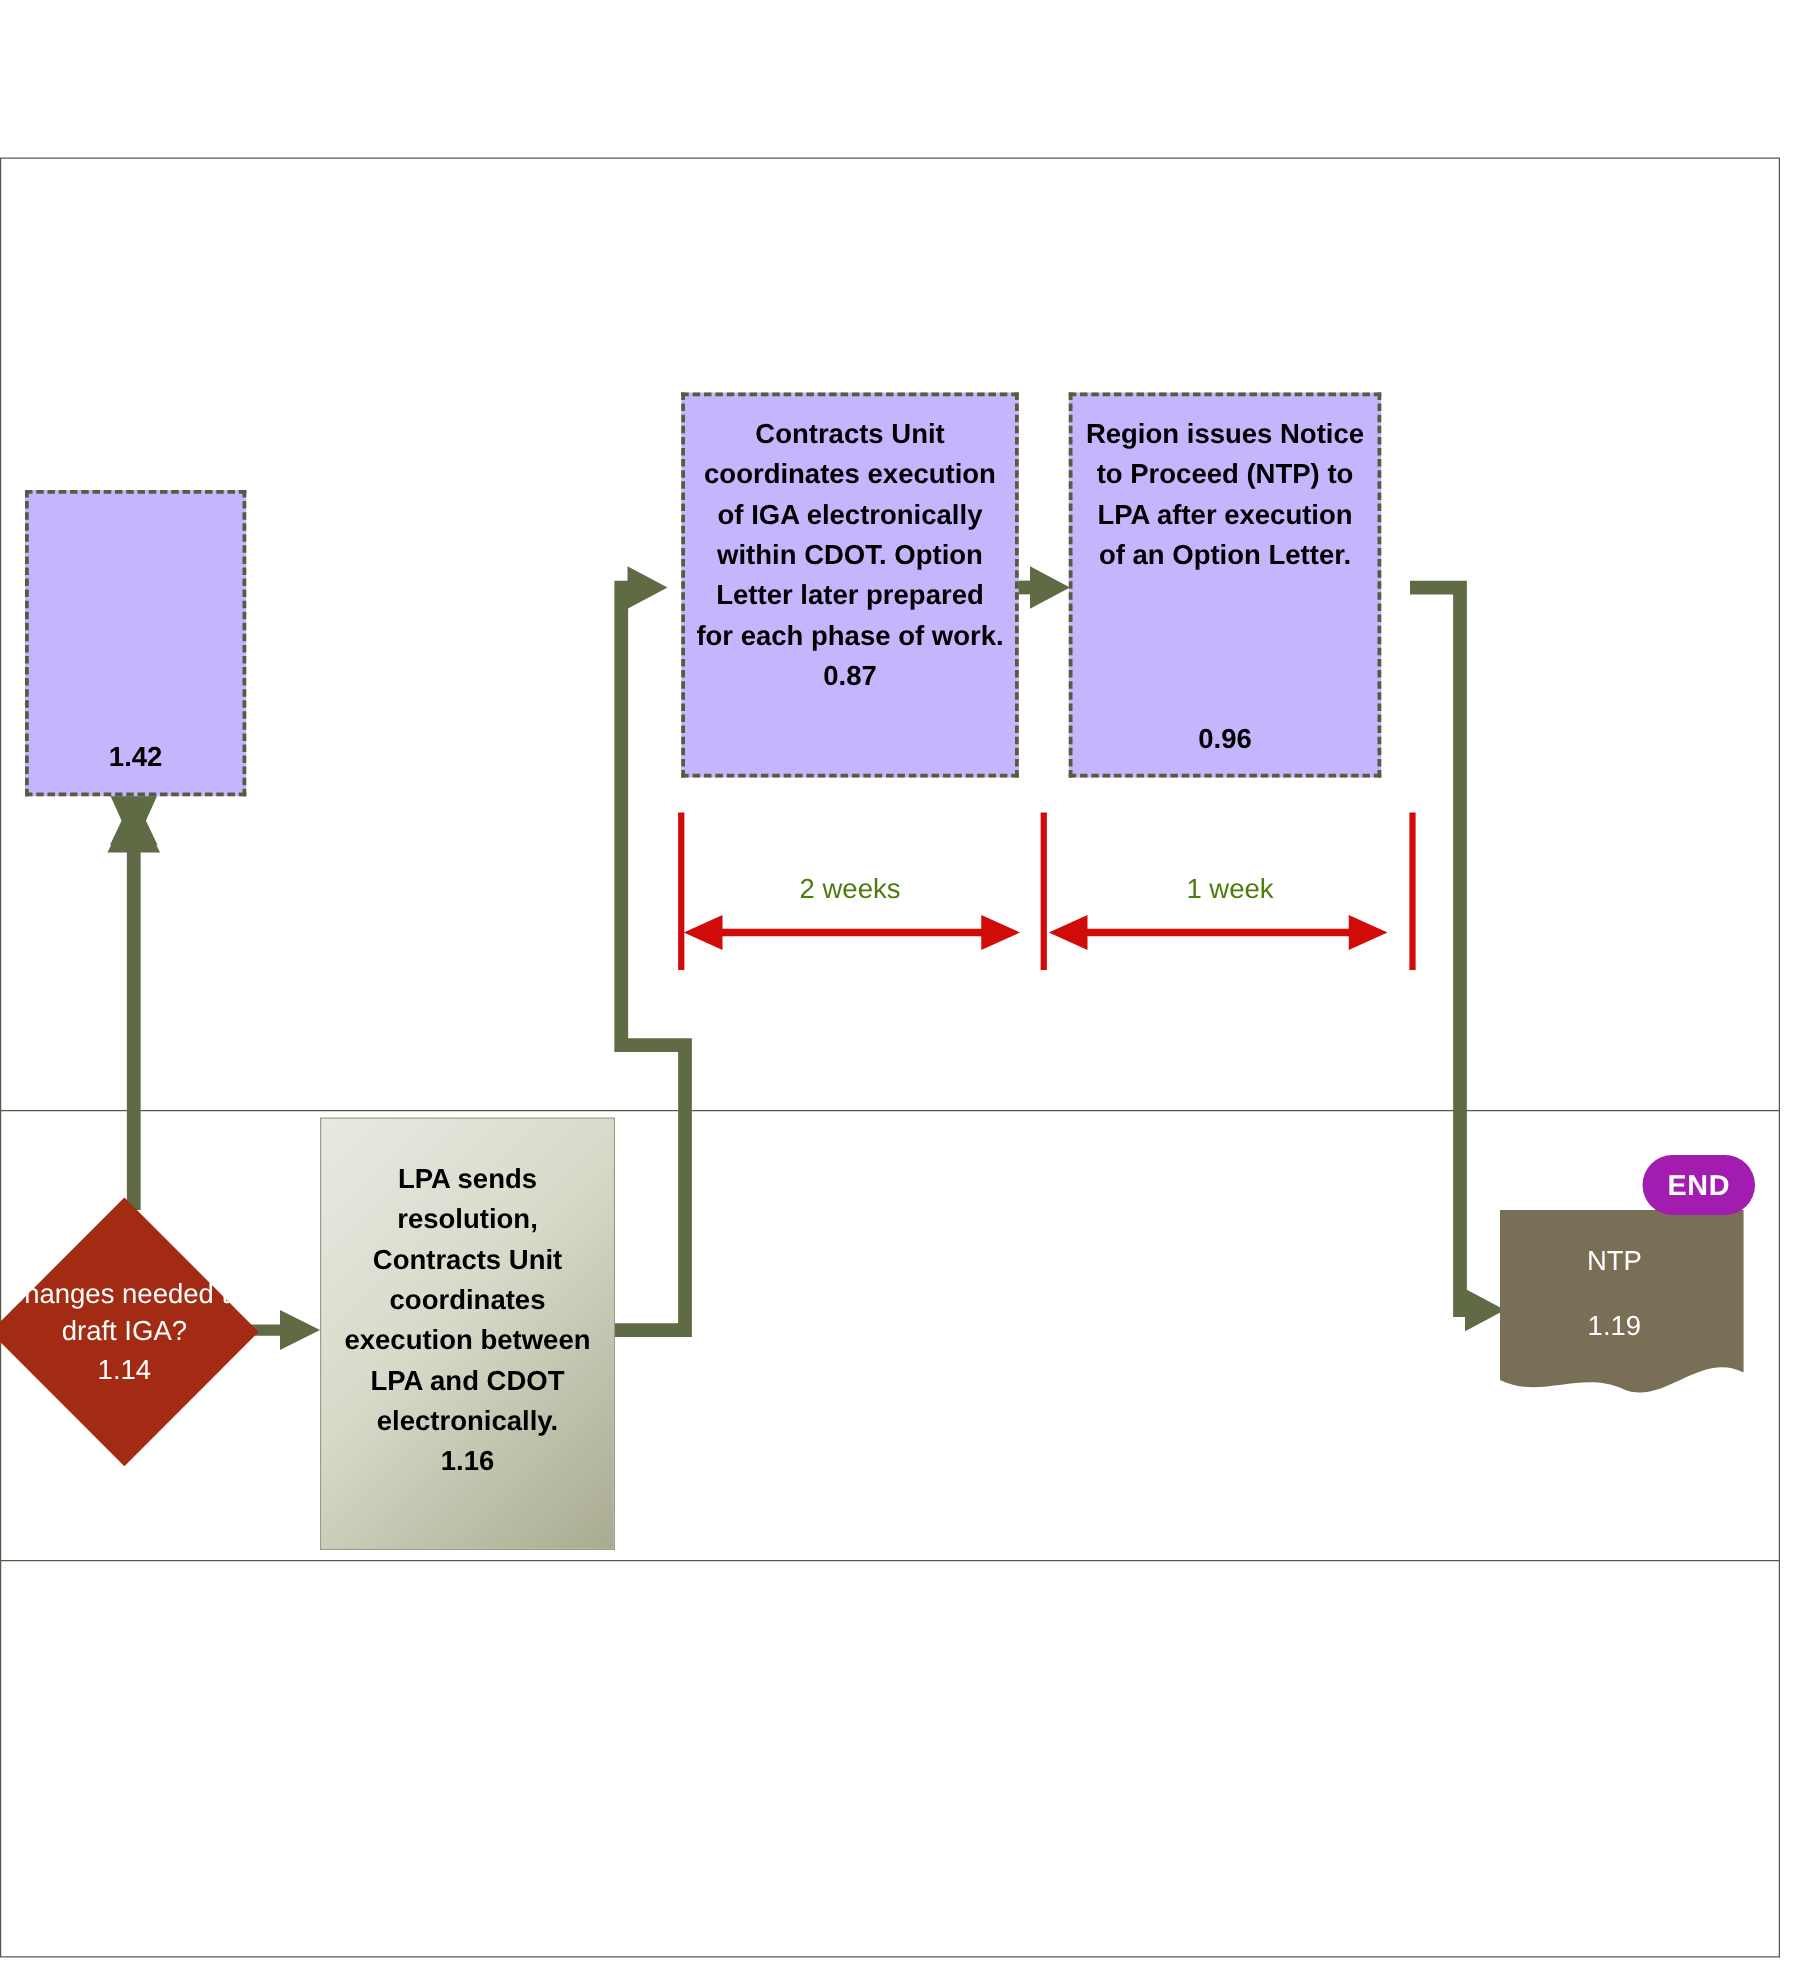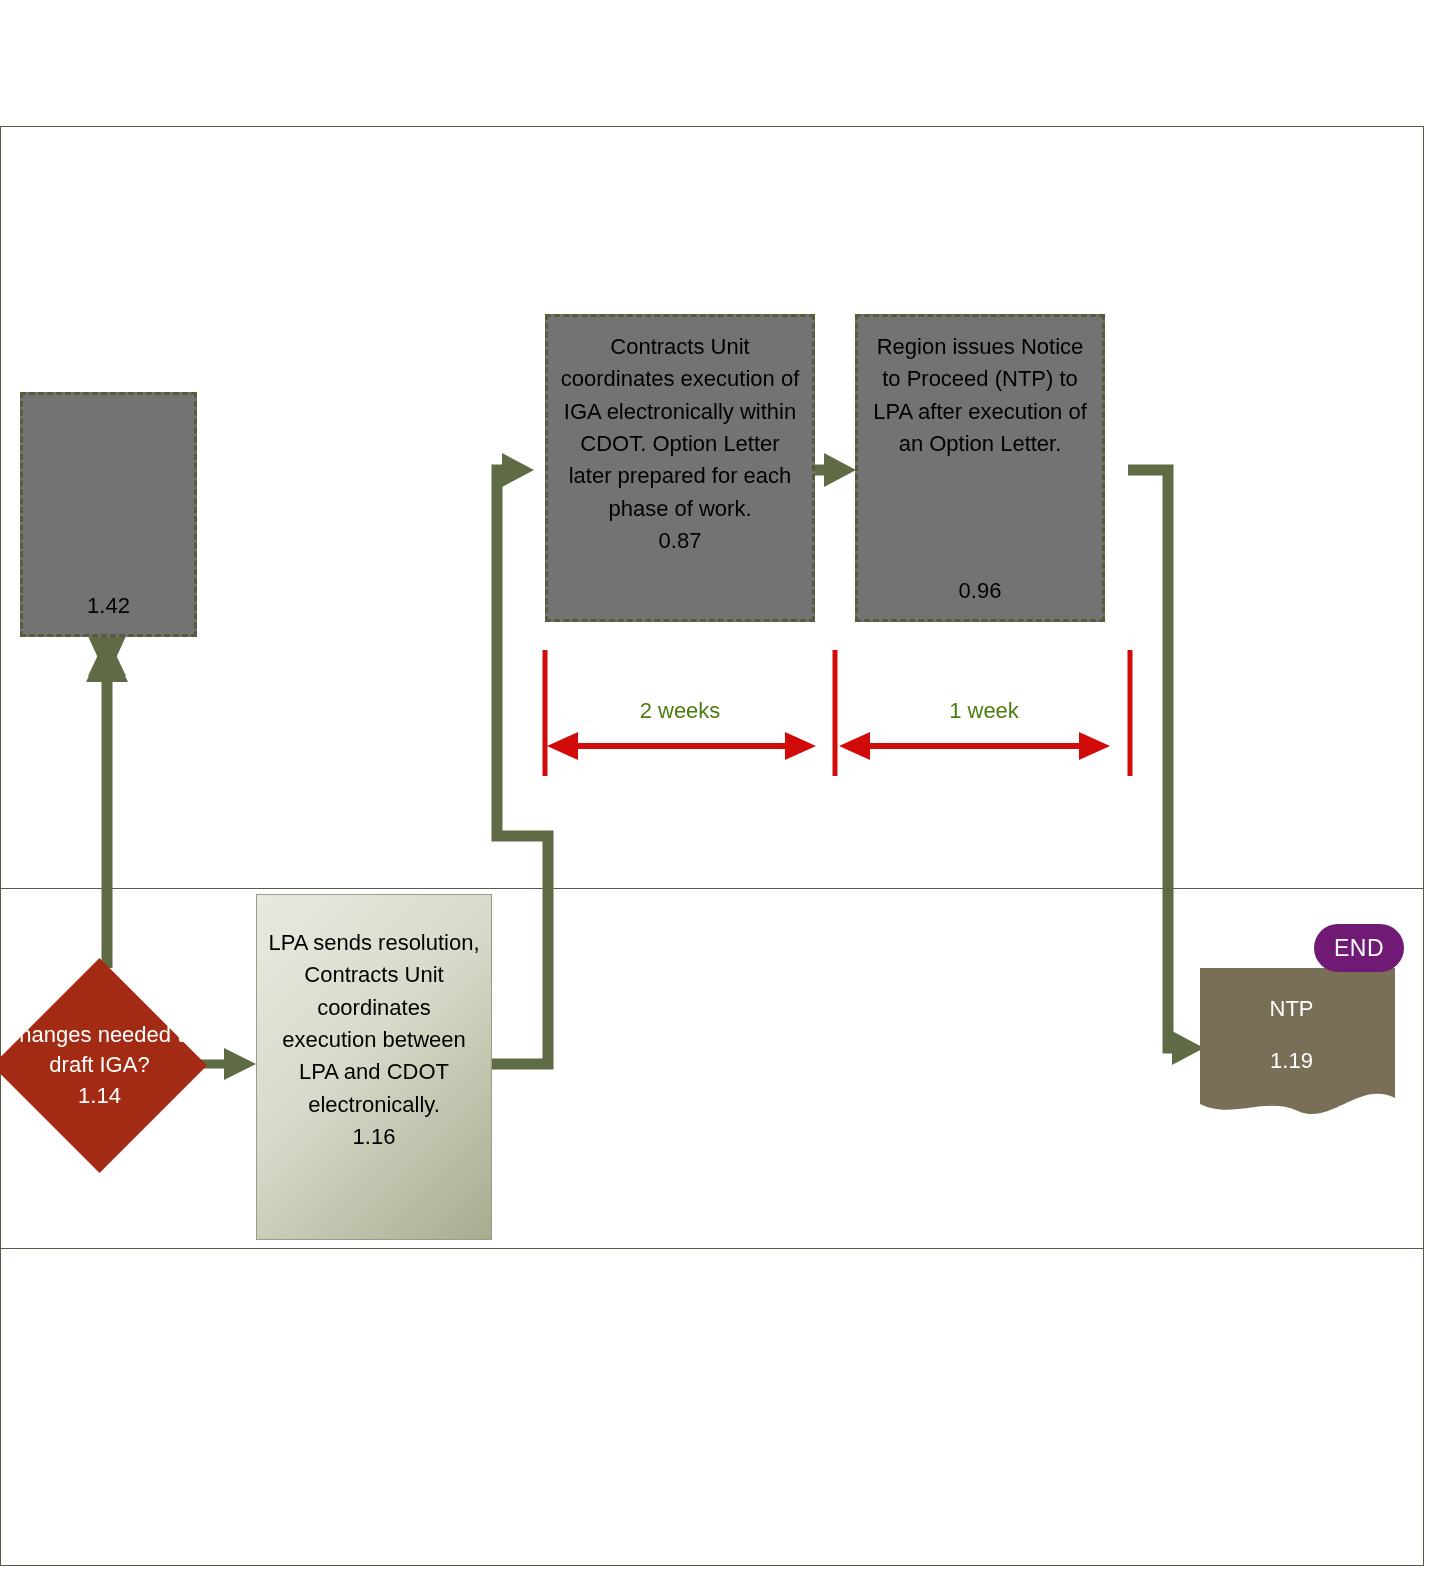--- a/index.html
+++ b/index.html
@@ -35,22 +35,23 @@
     display: flex;
     flex-direction: column;
     align-items: center;
     justify-content: flex-start;
     text-align: center;
     font-size: 22px;
     line-height: 1.47;
     color: #000000;
   }
   .proc-dashed {
-    background: #737373;
+    background: #c4b5fd;
     border: 3px dashed #5a5a3c;
+    font-weight: bold;
   }
   .proc-solid {
     background: linear-gradient(135deg,#e9e9e2 0%, #d8d9c9 45%, #a9ab90 100%);
     border: 1px solid #9a9c83;
   }
   .node .num {
     margin-top: auto;
   }
   .decision-wrap {
     position: absolute;
@@ -88,24 +89,24 @@
     left: 0;
     right: 0;
     top: 28px;
     display: flex;
     flex-direction: column;
     align-items: center;
     gap: 26px;
   }
   .end-badge {
     position: absolute;
-    background: #701a75;
+    background: #a21caf;
     color: #ffffff;
     font-size: 23px;
-    font-weight: normal;
+    font-weight: bold;
     border-radius: 24px;
     display: flex;
     align-items: center;
     justify-content: center;
     letter-spacing: .5px;
   }
   .timing-label {
     position: absolute;
     color: #4d7c0f;
     font-size: 22px;
@@ -178,21 +179,21 @@
   </div>
 
   <div class="decision-wrap" style="left:-8px; top:958px; width:215px; height:215px;">
     <div class="decision-shape"></div>
     <div class="decision-text">
       <div>Changes needed to draft IGA?</div>
       <div>1.14</div>
     </div>
   </div>
 
-  <div class="node proc-solid" style="left:256px; top:894px; width:236px; height:346px; padding:32px 10px 14px;">
+  <div class="node proc-solid" style="left:256px; top:894px; width:236px; height:346px; padding:32px 10px 14px;font-weight:bold;">
     <div>LPA sends resolution, Contracts Unit coordinates execution between LPA and CDOT electronically.</div>
     <div class="num" style="margin-top:0;text-align:right;">1.16</div>
   </div>
 
   <div class="doc-node" style="left:1200px; top:968px; width:183px; height:160px;">
     <svg width="195" height="160" viewBox="0 0 195 160">
       <path d="M0,0 H195 V130 C160,112 130,158 98,143 C65,128 32,152 0,136 Z" fill="#796f56"></path>
     </svg>
     <div class="doc-text">
       <div>NTP</div>

